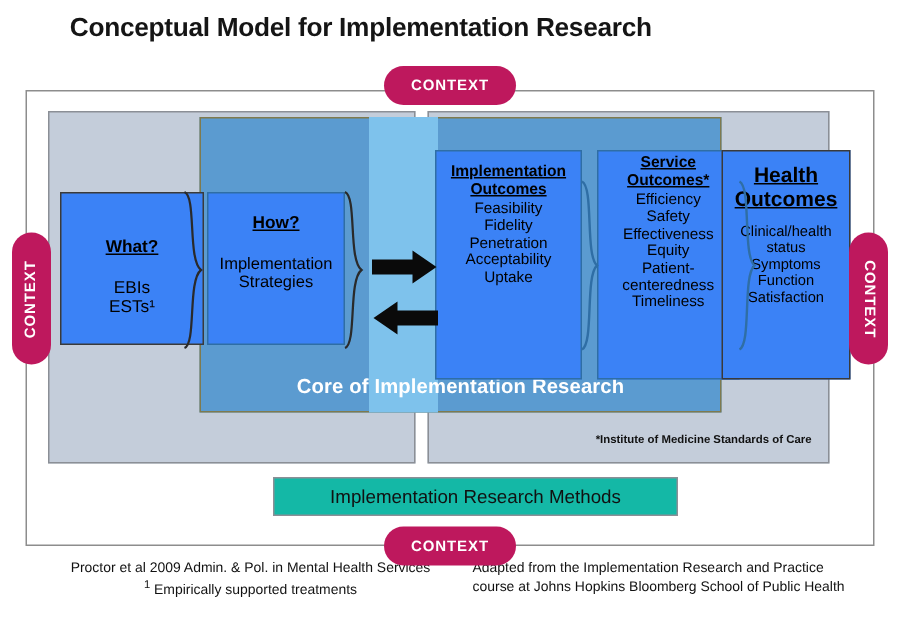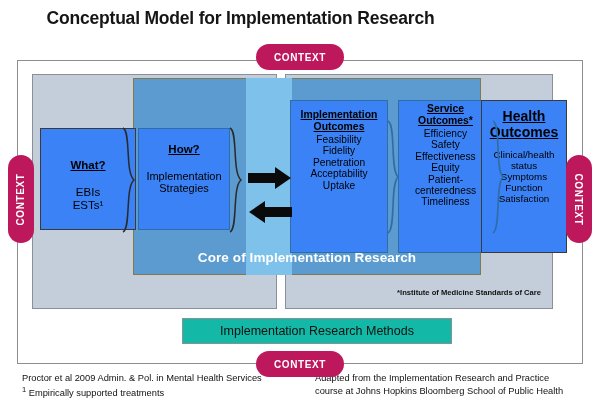--- a/index.html
+++ b/index.html
@@ -153,21 +153,21 @@
   .pill-left span{transform:rotate(-90deg);}
   .pill-right{left:566px;top:155px;}
   .pill-right span{transform:rotate(90deg);}
 
   
   .footer{
     position:absolute;top:372px;left:0;width:600px;
     font-size:9.3px;line-height:1.45;color:#111;
   }
   .footer .fcol{position:absolute;}
-  .fleft{left:22px;top:0;width:290px;}
+  .fleft{left:22px;top:0;width:290px;text-align:center;}
   .fright{left:315px;top:0;width:275px;}
   .fleft .l2 sup{font-size:7.5px;}
 </style>
 </head>
 <body>
 
 <div id="stage">
 
   <div class="title">Conceptual Model for Implementation Research</div>
 

